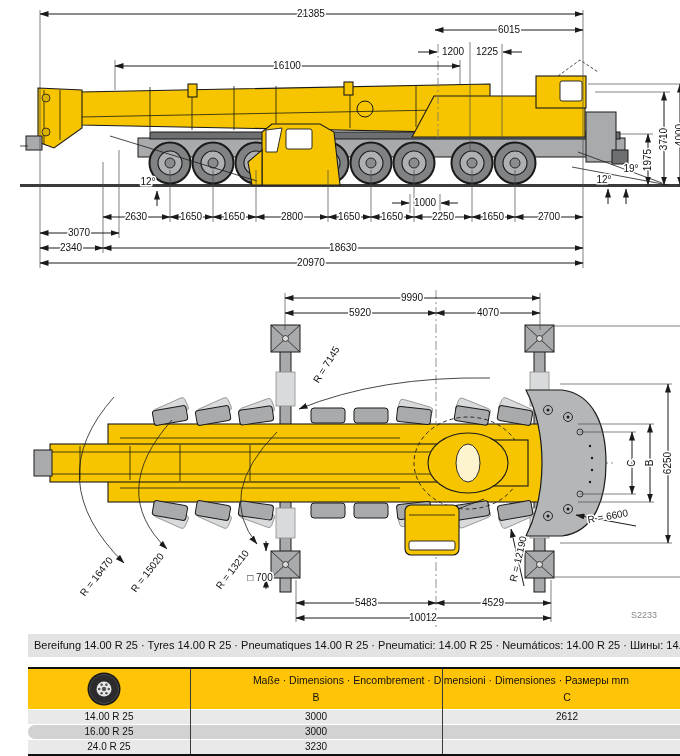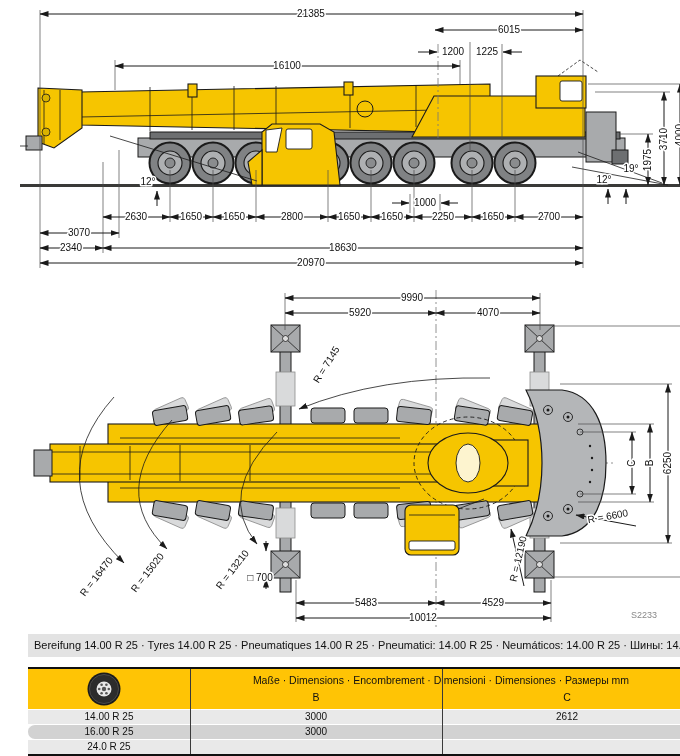--- a/index.html
+++ b/index.html
@@ -378,18 +378,19 @@
     <div>14.00 R 25</div>
     <div>3000</div>
     <div>2612</div>
   </div>
   <div class="trow alt">
     <div>16.00 R 25</div>
     <div>3000</div>
   </div>
   <div class="trow">
     <div>24.0 R 25</div>
+    <div>3230</div>
   </div>
   <div class="sep s1"></div>
   <div class="sep s2"></div>
 </div>
 
 </div>
 
 </body></html>

